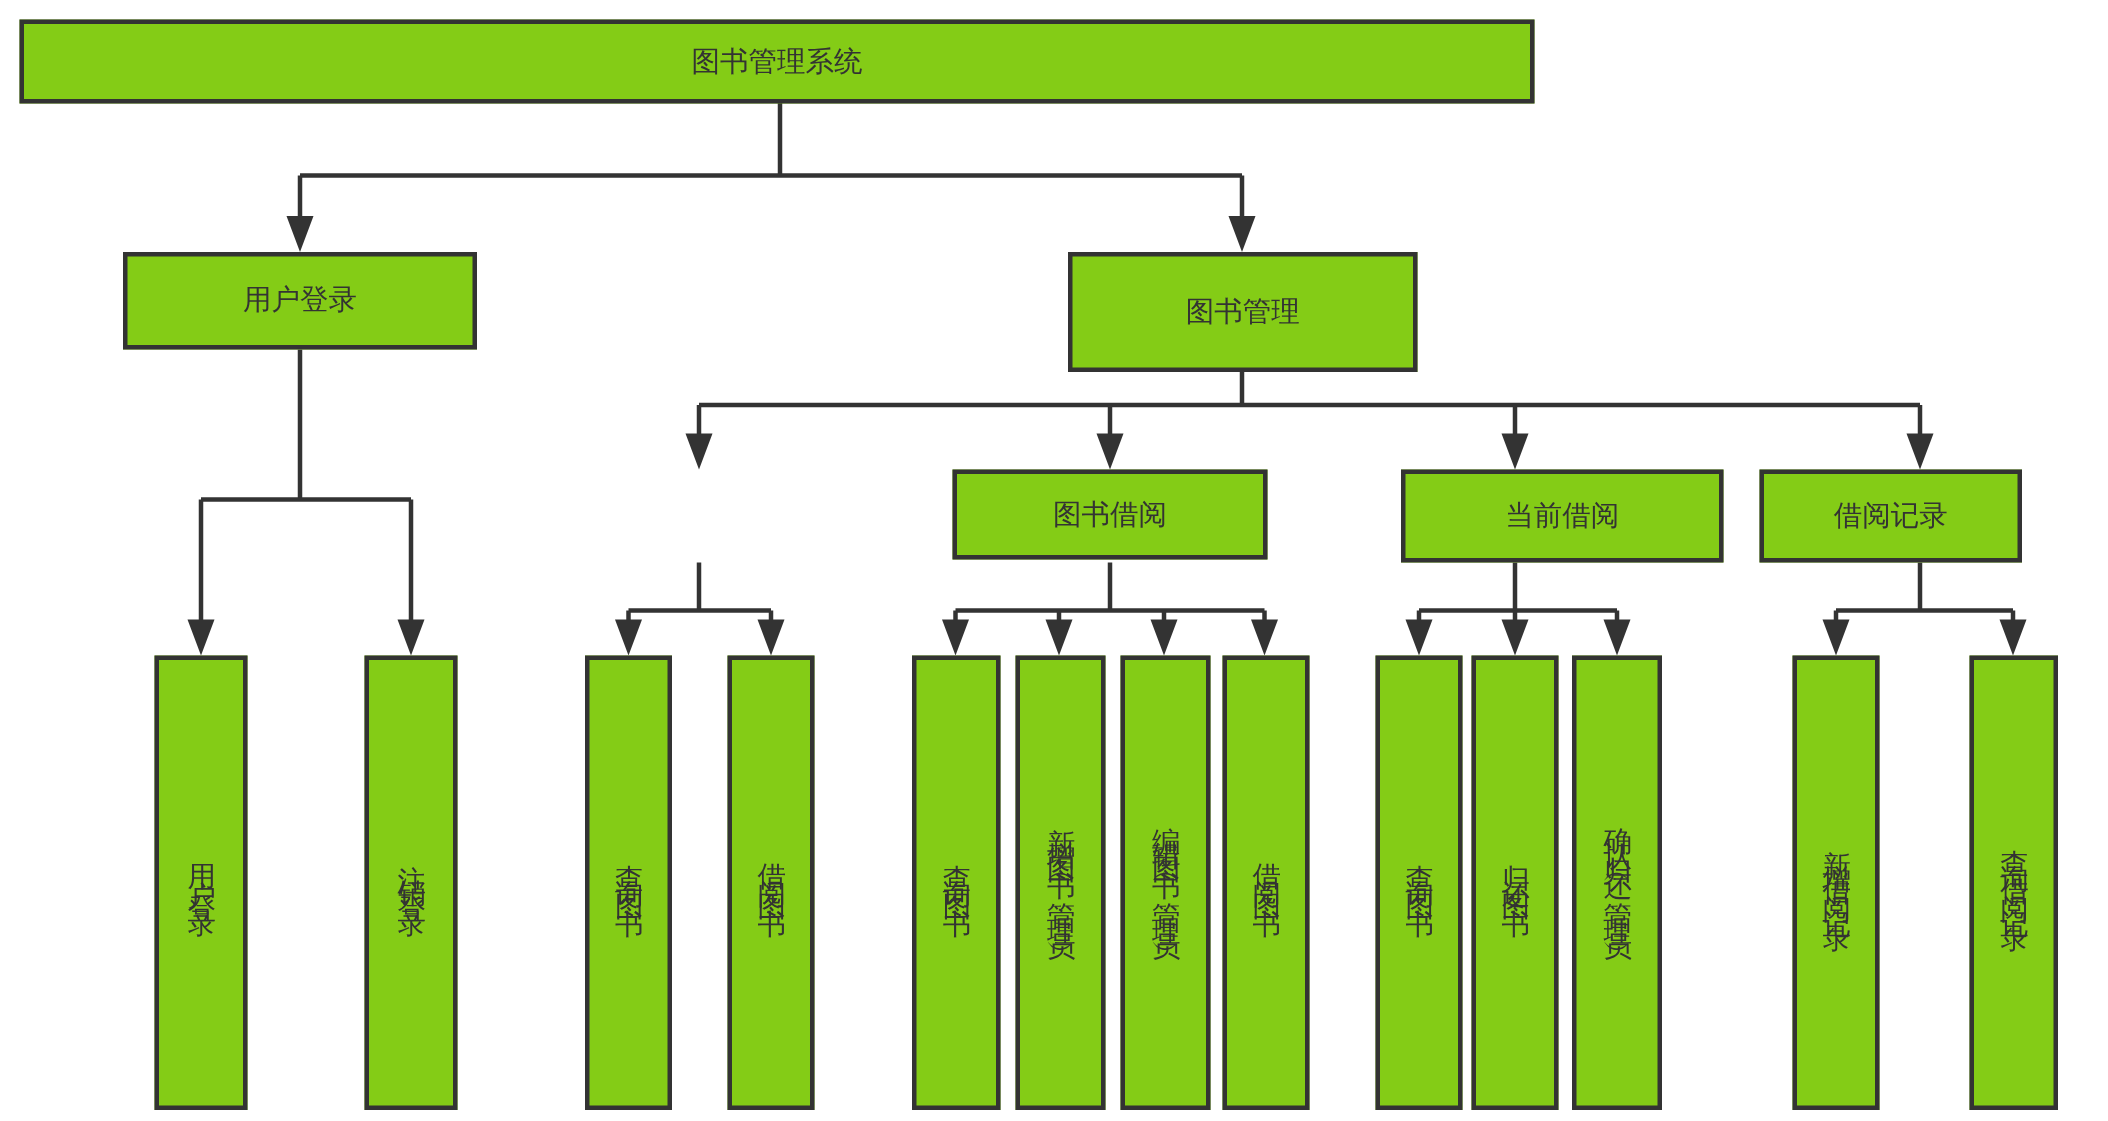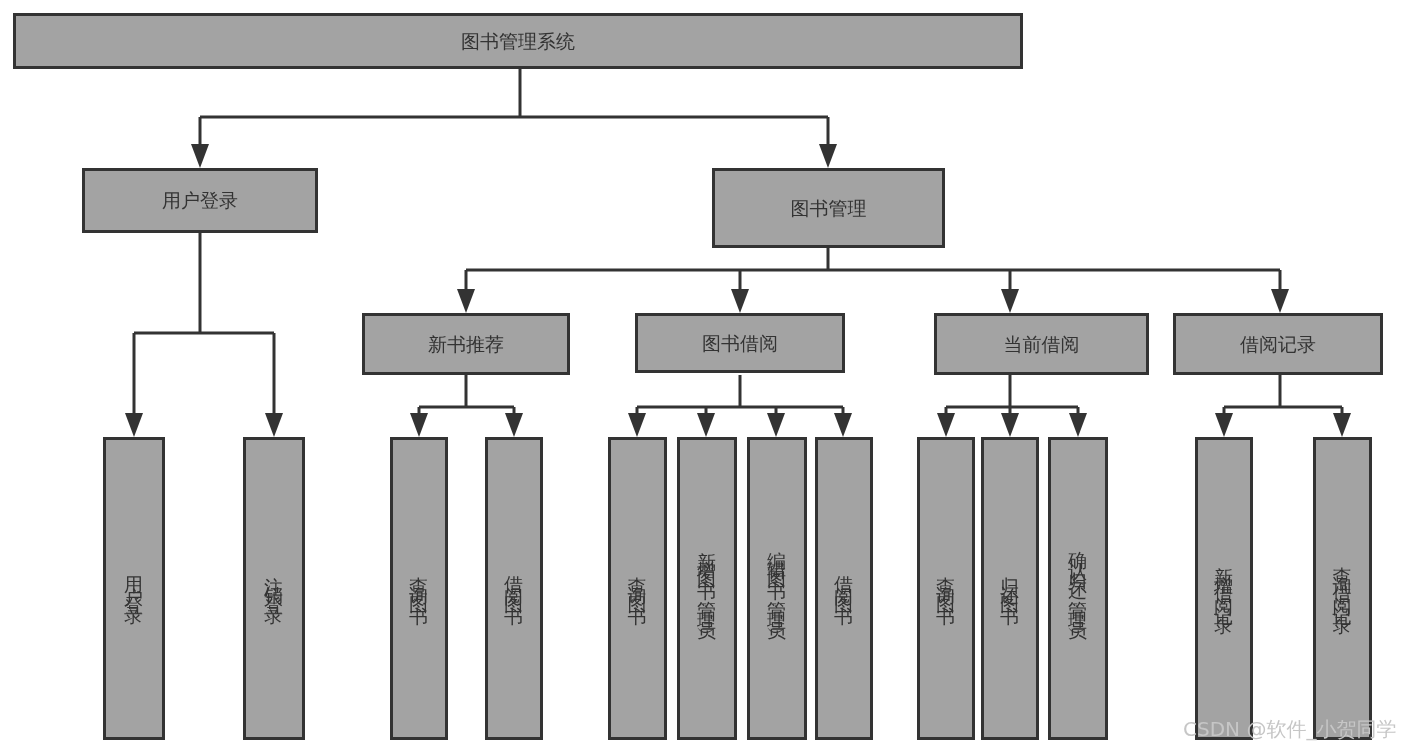--- a/index.html
+++ b/index.html
@@ -31,21 +31,21 @@
     fill: none;
   }
   .connectors polygon {
     fill: #333333;
     stroke: none;
   }
   .node {
     position: absolute;
     box-sizing: border-box;
     border: 3px solid #333333;
-    background: #a3a3a3;
+    background: #84cc16;
     display: flex;
     align-items: center;
     justify-content: center;
     color: #333333;
   }
   .node.h .label {
     font-size: 19px;
     line-height: 1;
     white-space: nowrap;
   }
@@ -156,30 +156,27 @@
     <span class="label">图书管理系统</span>
   </div>
 
   <div class="node h" style="left:82px;top:168px;width:236px;height:65px">
     <span class="label">用户登录</span>
   </div>
   <div class="node h" style="left:712px;top:168px;width:233px;height:80px">
     <span class="label">图书管理</span>
   </div>
 
-  <div class="node h" style="left:362px;top:313px;width:208px;height:62px">
-    <span class="label">新书推荐</span>
-  </div>
   <div class="node h" style="left:635px;top:313px;width:210px;height:60px">
     <span class="label">图书借阅</span>
   </div>
   <div class="node h" style="left:934px;top:313px;width:215px;height:62px">
     <span class="label">当前借阅</span>
   </div>
-  <div class="node h" style="left:1173px;top:313px;width:210px;height:62px">
+  <div class="node h" style="left:1173px;top:313px;width:175px;height:62px">
     <span class="label">借阅记录</span>
   </div>
 
   <div class="node v" style="left:103px;top:437px;width:62px;height:303px">
     <span class="label">用户登录</span>
   </div>
   <div class="node v" style="left:243px;top:437px;width:62px;height:303px">
     <span class="label">注销登录</span>
   </div>
 
@@ -213,15 +210,14 @@
     <span class="label">确认归还（管理员）</span>
   </div>
 
   <div class="node v" style="left:1195px;top:437px;width:58px;height:303px">
     <span class="label">新增借阅记录</span>
   </div>
   <div class="node v" style="left:1313px;top:437px;width:59px;height:303px">
     <span class="label">查询借阅记录</span>
   </div>
 
-  <div class="watermark">CSDN @软件_小贺同学</div>
 
 </div>
 
 </body></html>

